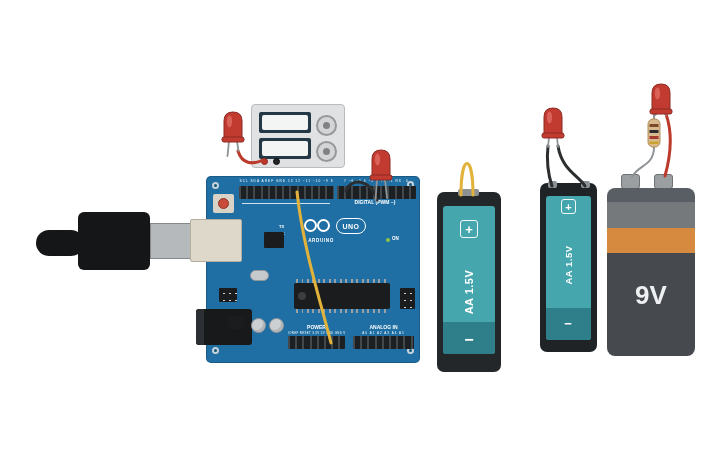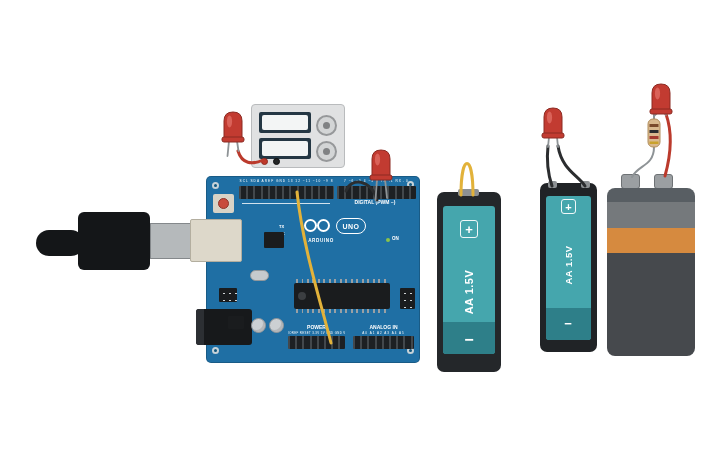--- a/index.html
+++ b/index.html
@@ -176,20 +176,21 @@
   </div>
 
   <div style="left:607px;top:174px;width:88px;height:182px">
     <div class="nv-term" style="left:14px;top:0;width:19px;height:15px"></div>
     <div class="nv-term" style="left:47px;top:0;width:19px;height:15px"></div>
     <div class="nv-body" style="left:0;top:14px;width:88px;height:168px">
       <div class="nv-sec" style="top:0;height:14px;background:#585e63"></div>
       <div class="nv-sec" style="top:14px;height:26px;background:#75797c"></div>
       <div class="nv-sec" style="top:40px;height:25px;background:#d68a3f"></div>
       <div class="nv-sec" style="top:65px;height:103px;background:#46494d"></div>
+      <span class="nv-label">9V</span>
     </div>
   </div>
 
   <svg id="overlay" width="725" height="453" viewBox="0 0 725 453">
     <defs>
       <g id="led-bulb">
         <path d="M -9 26 L -9 9 Q -9 0 0 0 Q 9 0 9 9 L 9 26 Z" fill="#c23b31" stroke="#8c2a22" stroke-width="1"></path>
         <ellipse cx="-3.5" cy="9.5" rx="2.6" ry="6" fill="#de6a60" opacity="0.85"></ellipse>
         <rect x="-11" y="25" width="22" height="5" rx="2" fill="#c23b31" stroke="#8c2a22" stroke-width="1"></rect>
       </g>

